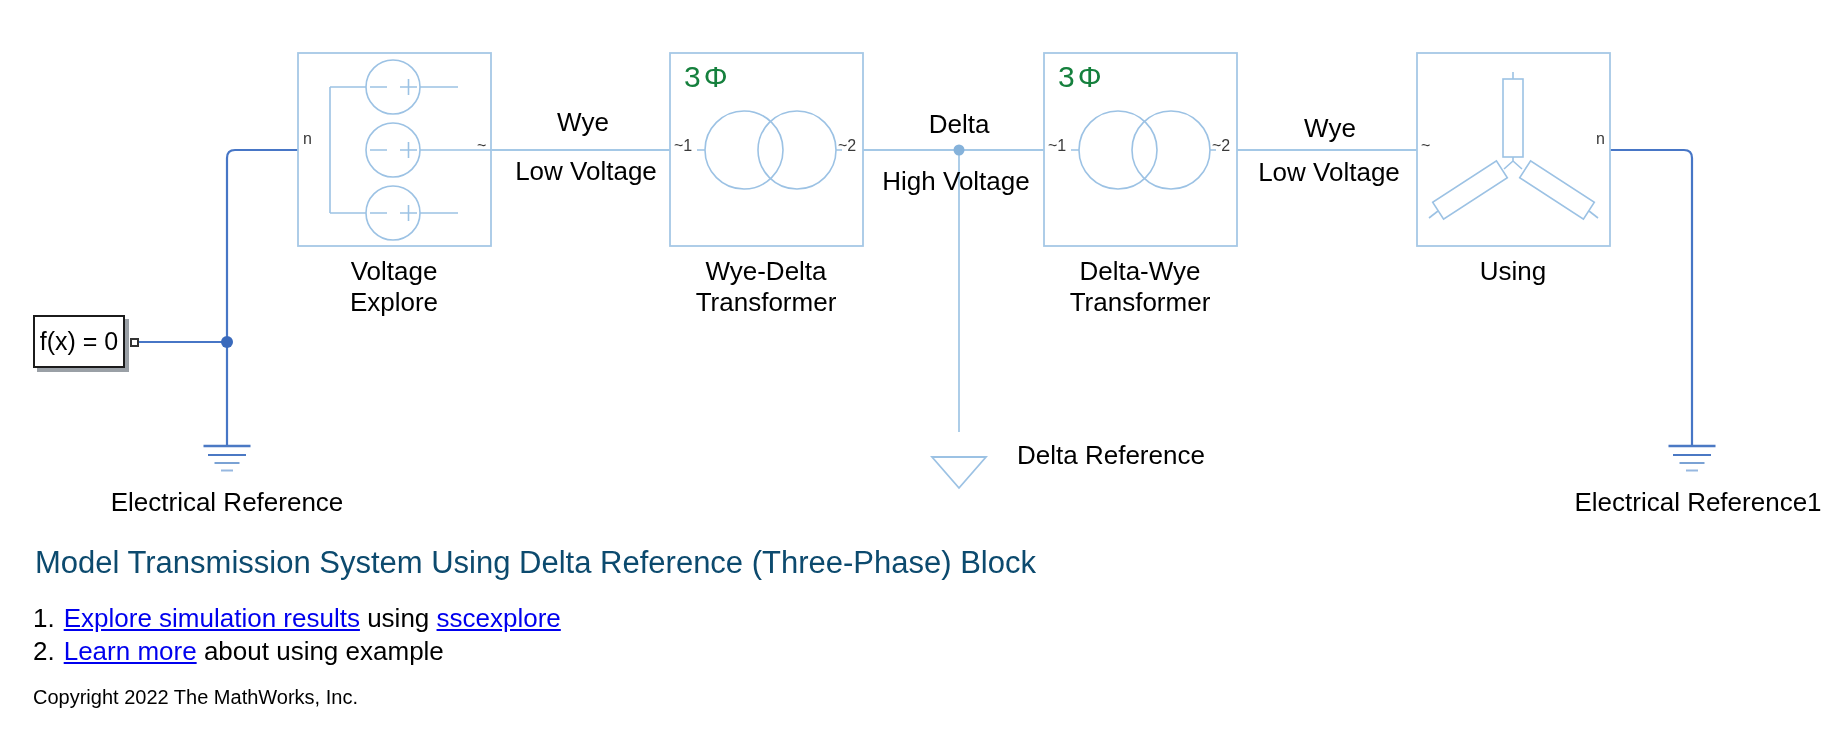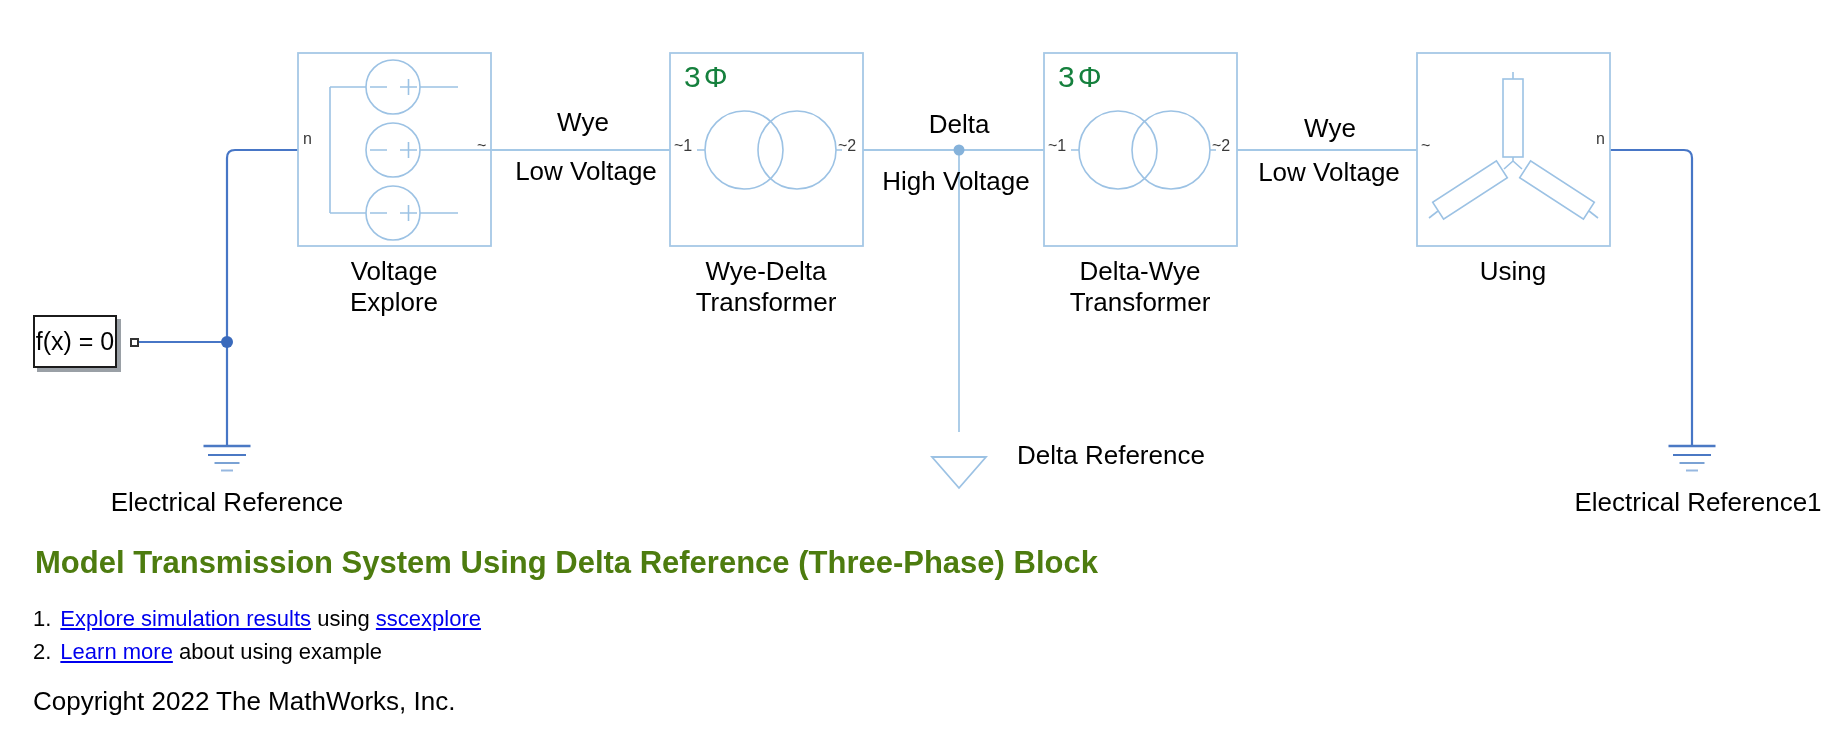--- a/index.html
+++ b/index.html
@@ -4,31 +4,31 @@
 <style>
   html,body{margin:0;padding:0;background:#fff}
   .canvas{position:relative;width:1822px;height:744px;background:#fff;
           font-family:"Liberation Sans",sans-serif;overflow:hidden}
   svg.wires{position:absolute;left:0;top:0}
   .lbl{position:absolute;font-size:26px;color:#000;white-space:nowrap;line-height:30px}
   .lbl.c{transform:translateX(-50%);text-align:center}
   .lbl.two{line-height:31px}
   .port{position:absolute;font-size:16px;color:#3a3a3a;line-height:16px;white-space:nowrap}
   .badge{position:absolute;font-size:30px;color:#15803d;letter-spacing:3px;line-height:32px}
-  .solver-block{position:absolute;left:33px;top:315px;width:84px;height:53px;background:#fff;
+  .solver-block{position:absolute;left:33px;top:315px;width:92px;height:53px;background:#fff;
           border:2.5px solid #1b1b1b;box-shadow:4px 4px 0 #9aa0a6;box-sizing:border-box;
           display:flex;align-items:center;justify-content:center;font-size:25px;color:#000}
   .solver-port{position:absolute;left:130px;top:338px;width:9px;height:9px;background:#fff;
           border:2px solid #333;box-sizing:border-box}
-  .title{position:absolute;left:35px;top:545px;font-size:31px;font-weight:bold;color:#4d7c0f;white-space:nowrap}
-  .list{position:absolute;left:33px;top:602px;font-size:22px;color:#000}
+  .title{position:absolute;left:35px;top:545px;font-size:31px;font-weight:normal;color:#0c4a6e;white-space:nowrap}
+  .list{position:absolute;left:33px;top:602px;font-size:26px;color:#000}
   .list .row{height:33px;line-height:33px;white-space:nowrap}
   .list a{color:#0000EE;text-decoration:underline;cursor:pointer}
   .num{margin-right:9px}
-  .copyright{position:absolute;left:33px;top:686px;font-size:26px;color:#000;white-space:nowrap}
+  .copyright{position:absolute;left:33px;top:686px;font-size:20px;color:#000;white-space:nowrap}
 </style>
 </head>
 <body>
 
 <div class="canvas">
 
   <svg class="wires" width="1822" height="744" viewBox="0 0 1822 744">
 
     <path d="M366 150 H235 Q227 150 227 158 V446" fill="none" stroke="#4776c6" stroke-width="2.2"></path>
     <path d="M139 342 H227" fill="none" stroke="#4776c6" stroke-width="2.2"></path>

